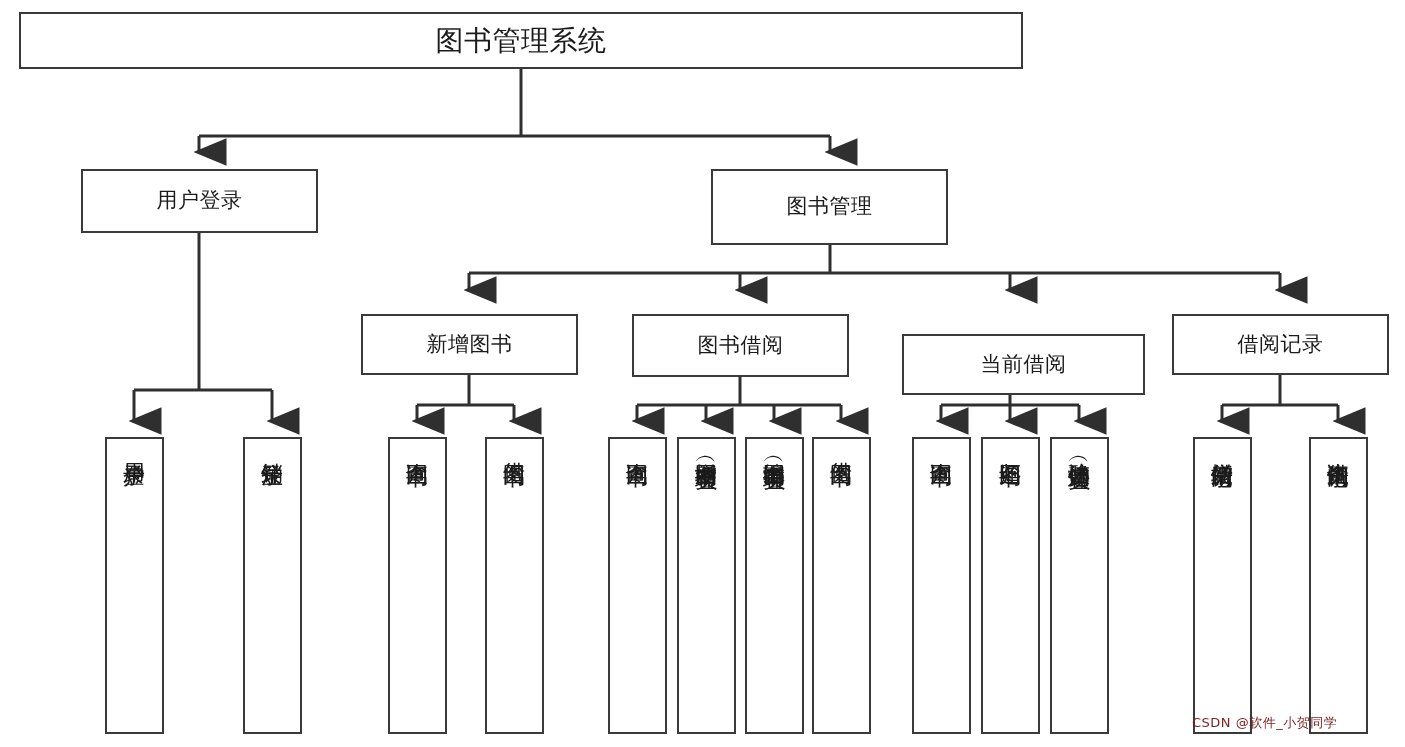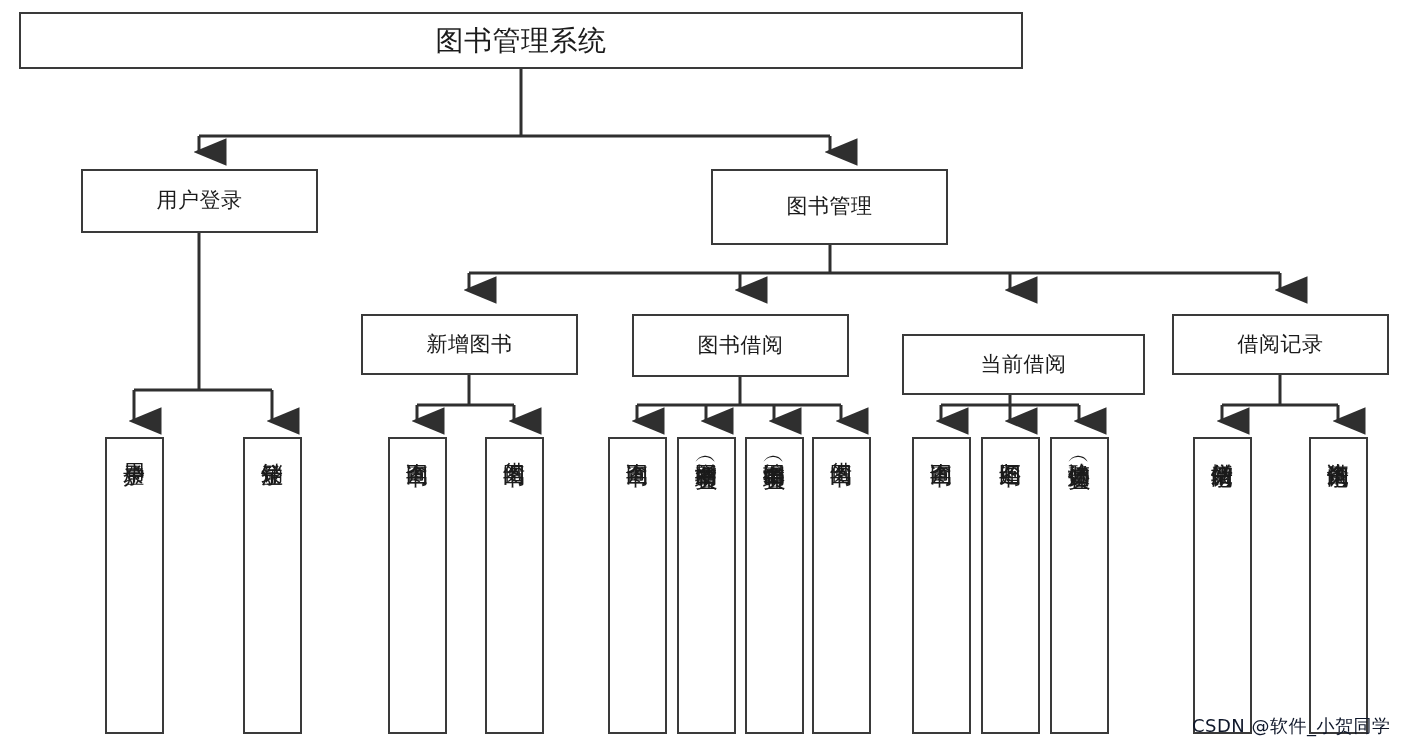--- a/index.html
+++ b/index.html
@@ -55,22 +55,22 @@
     writing-mode: vertical-rl;
     text-orientation: upright;
     font-size: 22px;
     line-height: 1.05;
     letter-spacing: 1px;
     white-space: normal;
     max-height: 100%;
   }
   .watermark {
     position: absolute;
-    font-size: 18px;
-    color: #0f172a;
+    font-size: 13px;
+    color: #7f1d1d;
     letter-spacing: 0.5px;
     white-space: nowrap;
     user-select: none;
   }
 </style>
 </head>
 <body>
 
 <div id="canvas">
 

